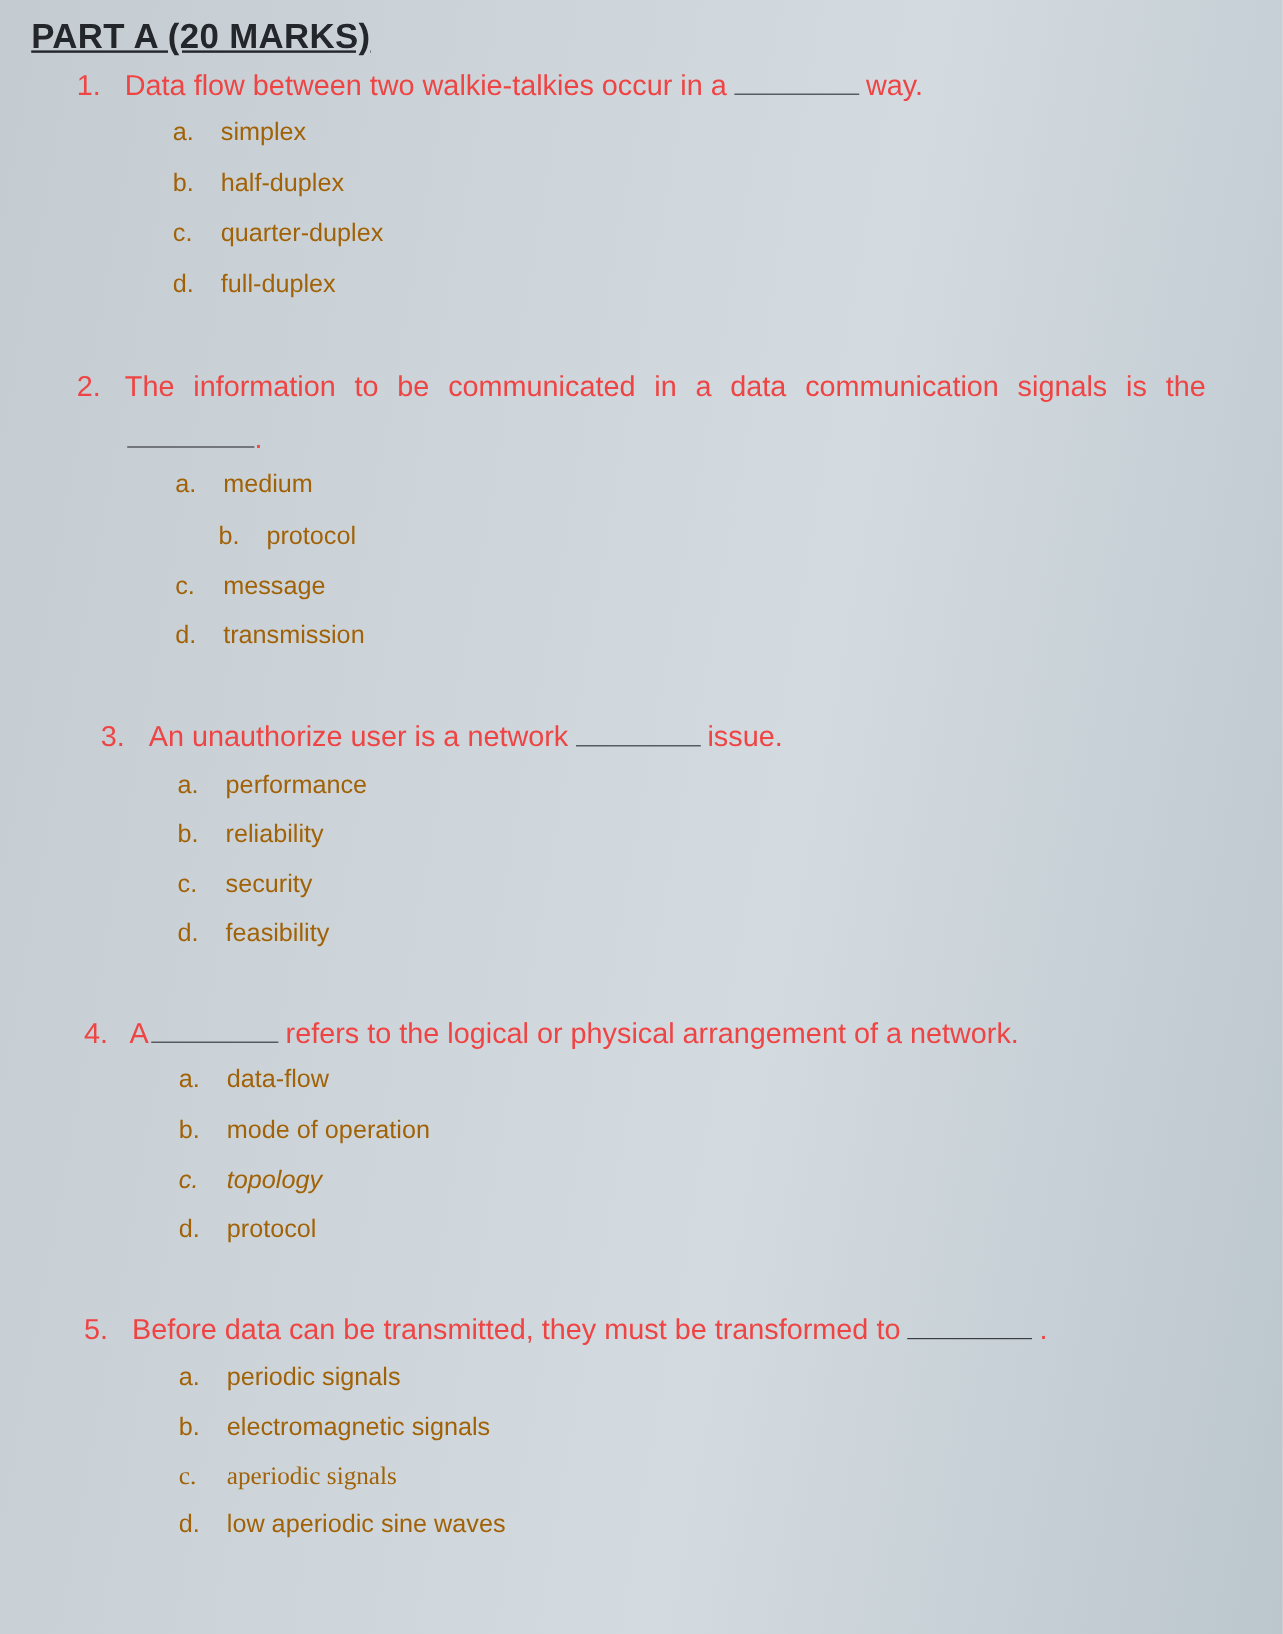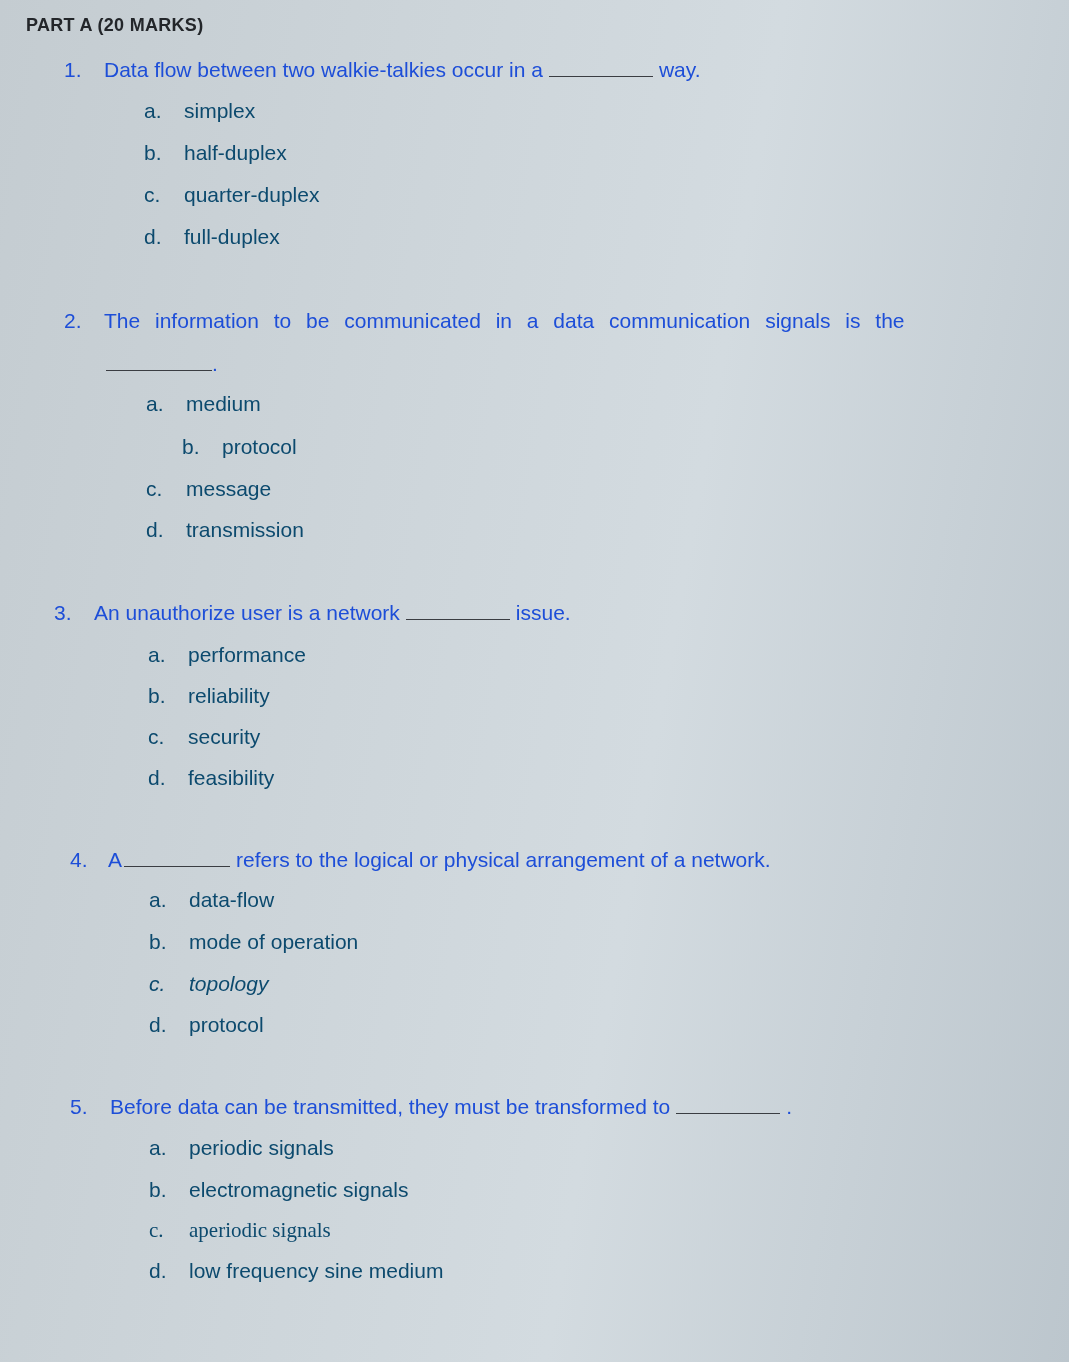--- a/index.html
+++ b/index.html
@@ -6,26 +6,26 @@
     body {
       width: 1069px; height: 1362px; overflow: hidden;
       background: linear-gradient(100deg, #c4ccd1 0%, #cdd5da 35%, #d3dbe0 60%, #bcc6cd 100%);
       font-family: "Liberation Sans", sans-serif;
       color: #2a2d31;
       position: relative;
     }
     .page { position: absolute; left: 0; top: 0; width: 1069px; height: 1362px; }
     .heading {
       position: absolute; left: 26px; top: 15px;
-      font-weight: bold; font-size: 18px; letter-spacing: 0.3px; color: #23262a;
+      font-weight: bold; font-size: 29px; letter-spacing: 0.3px; color: #23262a; text-decoration: underline;
     }
-    .qline { position: absolute; font-size: 21px; white-space: nowrap; color: #1d4ed8; }
+    .qline { position: absolute; font-size: 24px; white-space: nowrap; color: #ef4444; }
     .qnum { display: inline-block; }
     .blank { display: inline-block; border-bottom: 1.5px solid #3a3d42; height: 18px; vertical-align: baseline; margin: 0 6px; }
-    .opt { position: absolute; font-size: 21px; white-space: nowrap; color: #0c4a6e; }
+    .opt { position: absolute; font-size: 21px; white-space: nowrap; color: #a16207; }
     .opt .letter { display: inline-block; width: 40px; }
   </style>
 </head>
 <body>
 
 <div class="page">
 
   <div class="heading">PART A (20 MARKS)</div>
 
   <div>
@@ -45,21 +45,21 @@
     <div class="qline" style="left:106px; top:352px;">
       <span class="blank" style="width:106px; margin:0;"></span><span>.</span>
     </div>
     <div class="opt" style="left:146px; top:392px;"><span class="letter">a.</span><span>medium</span></div>
     <div class="opt" style="left:146px; top:435px;margin-left:36px;"><span class="letter">b.</span><span>protocol</span></div>
     <div class="opt" style="left:146px; top:477px;"><span class="letter">c.</span><span>message</span></div>
     <div class="opt" style="left:146px; top:518px;"><span class="letter">d.</span><span>transmission</span></div>
   </div>
 
   <div>
-    <div class="qline" style="left:54px; top:601px;">
+    <div class="qline" style="left:84px; top:601px;">
       <span class="qnum" style="width:40px;">3.</span><span>An unauthorize user is a network</span><span class="blank" style="width:104px;"></span><span>issue.</span>
     </div>
     <div class="opt" style="left:148px; top:643px;"><span class="letter">a.</span><span>performance</span></div>
     <div class="opt" style="left:148px; top:684px;"><span class="letter">b.</span><span>reliability</span></div>
     <div class="opt" style="left:148px; top:725px;"><span class="letter">c.</span><span>security</span></div>
     <div class="opt" style="left:148px; top:766px;"><span class="letter">d.</span><span>feasibility</span></div>
   </div>
 
   <div>
     <div class="qline" style="left:70px; top:848px;">
@@ -71,16 +71,16 @@
     <div class="opt" style="left:149px; top:1013px;"><span class="letter">d.</span><span>protocol</span></div>
   </div>
 
   <div>
     <div class="qline" style="left:70px; top:1095px;">
       <span class="qnum" style="width:40px;">5.</span><span>Before data can be transmitted, they must be transformed to</span><span class="blank" style="width:104px;"></span><span>.</span>
     </div>
     <div class="opt" style="left:149px; top:1136px;"><span class="letter">a.</span><span>periodic signals</span></div>
     <div class="opt" style="left:149px; top:1178px;"><span class="letter">b.</span><span>electromagnetic signals</span></div>
     <div class="opt" style="left:149px; top:1218px;font-family:Liberation Serif, serif;"><span class="letter">c.</span><span>aperiodic signals</span></div>
-    <div class="opt" style="left:149px; top:1259px;"><span class="letter">d.</span><span>low frequency sine medium</span></div>
+    <div class="opt" style="left:149px; top:1259px;"><span class="letter">d.</span><span>low aperiodic sine waves</span></div>
   </div>
 
 </div>
 
 </body></html>

